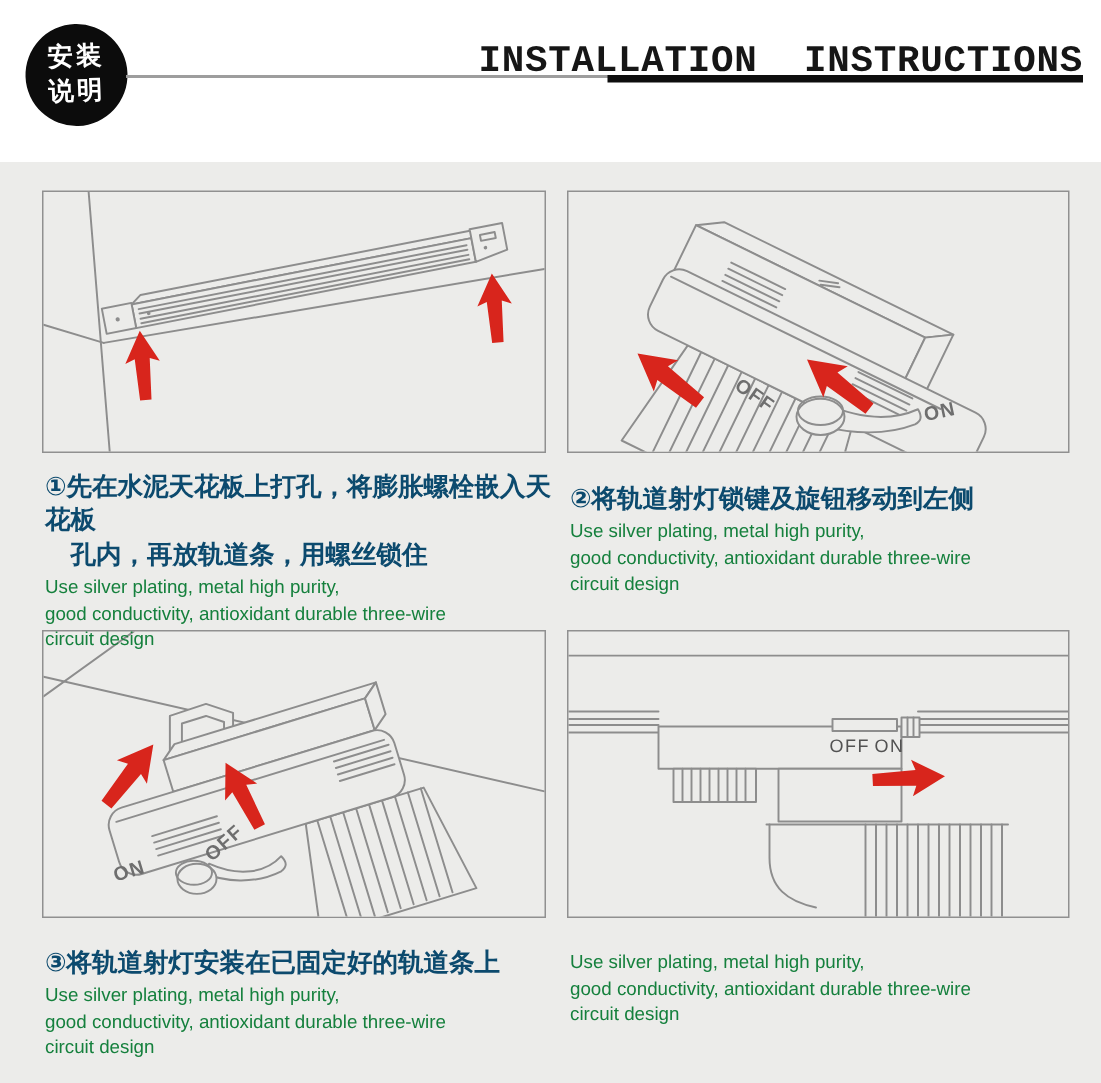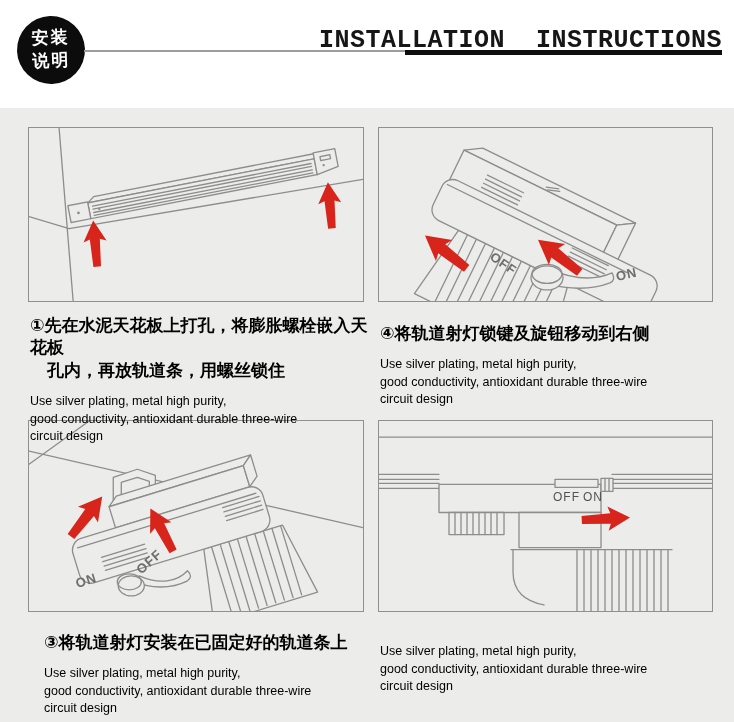--- a/index.html
+++ b/index.html
@@ -28,25 +28,25 @@
   .ln{fill:none;stroke:#8d8d8d;stroke-width:1.3;stroke-linejoin:round;stroke-linecap:round;}
   .fb{fill:#ececea;stroke:#8d8d8d;stroke-width:1.3;stroke-linejoin:round;}
   .red{fill:#d8251c;stroke:none;}
   .lbl{fill:#6e6e6e;font-family:"Liberation Sans",sans-serif;font-size:13px;font-weight:bold;letter-spacing:1px;}
   .lbl4{fill:#525252;font-family:"Liberation Sans",sans-serif;font-size:12px;letter-spacing:1px;}
 
   
   .caption{position:absolute;}
   #c1{left:30px;top:314px;width:342px;}
   #c2{left:380px;top:322px;width:348px;}
-  #c3{left:44px;top:631px;width:342px;}
+  #c3{left:30px;top:631px;width:342px;}
   #c4{left:380px;top:631px;width:348px;}
-  .zh{font-size:17px;font-weight:600;color:#000000;line-height:1.32;white-space:pre-line;
+  .zh{font-size:17px;font-weight:600;color:#0c4a6e;line-height:1.32;white-space:pre-line;
       font-family:"DejaVu Sans","Liberation Sans",sans-serif;}
-  .en{margin-top:12px;font-size:12.5px;color:#000000;line-height:1.4;white-space:pre-line;}
+  .en{margin-top:2px;font-size:12.5px;color:#15803d;line-height:1.4;white-space:pre-line;}
 </style>
 </head>
 <body>
 
 <div class="page">
 
   <svg width="0" height="0" style="position:absolute">
     <defs>
       <path id="arw" d="M0,0 L-11.5,21 L-5,18.5 L-3.8,46 L3.8,46 L5,18.5 L11.5,21 Z"></path>
     </defs>
@@ -181,21 +181,21 @@
   </div>
 
   <div class="caption" id="c1">
     <div class="zh">①先在水泥天花板上打孔，将膨胀螺栓嵌入天花板
 　孔内，再放轨道条，用螺丝锁住</div>
     <div class="en">Use silver plating, metal high purity,
 good conductivity, antioxidant durable three-wire
 circuit design</div>
   </div>
   <div class="caption" id="c2">
-    <div class="zh">④将轨道射灯锁键及旋钮移动到右侧</div>
+    <div class="zh">②将轨道射灯锁键及旋钮移动到左侧</div>
     <div class="en">Use silver plating, metal high purity,
 good conductivity, antioxidant durable three-wire
 circuit design</div>
   </div>
   <div class="caption" id="c3">
     <div class="zh">③将轨道射灯安装在已固定好的轨道条上</div>
     <div class="en">Use silver plating, metal high purity,
 good conductivity, antioxidant durable three-wire
 circuit design</div>
   </div>

